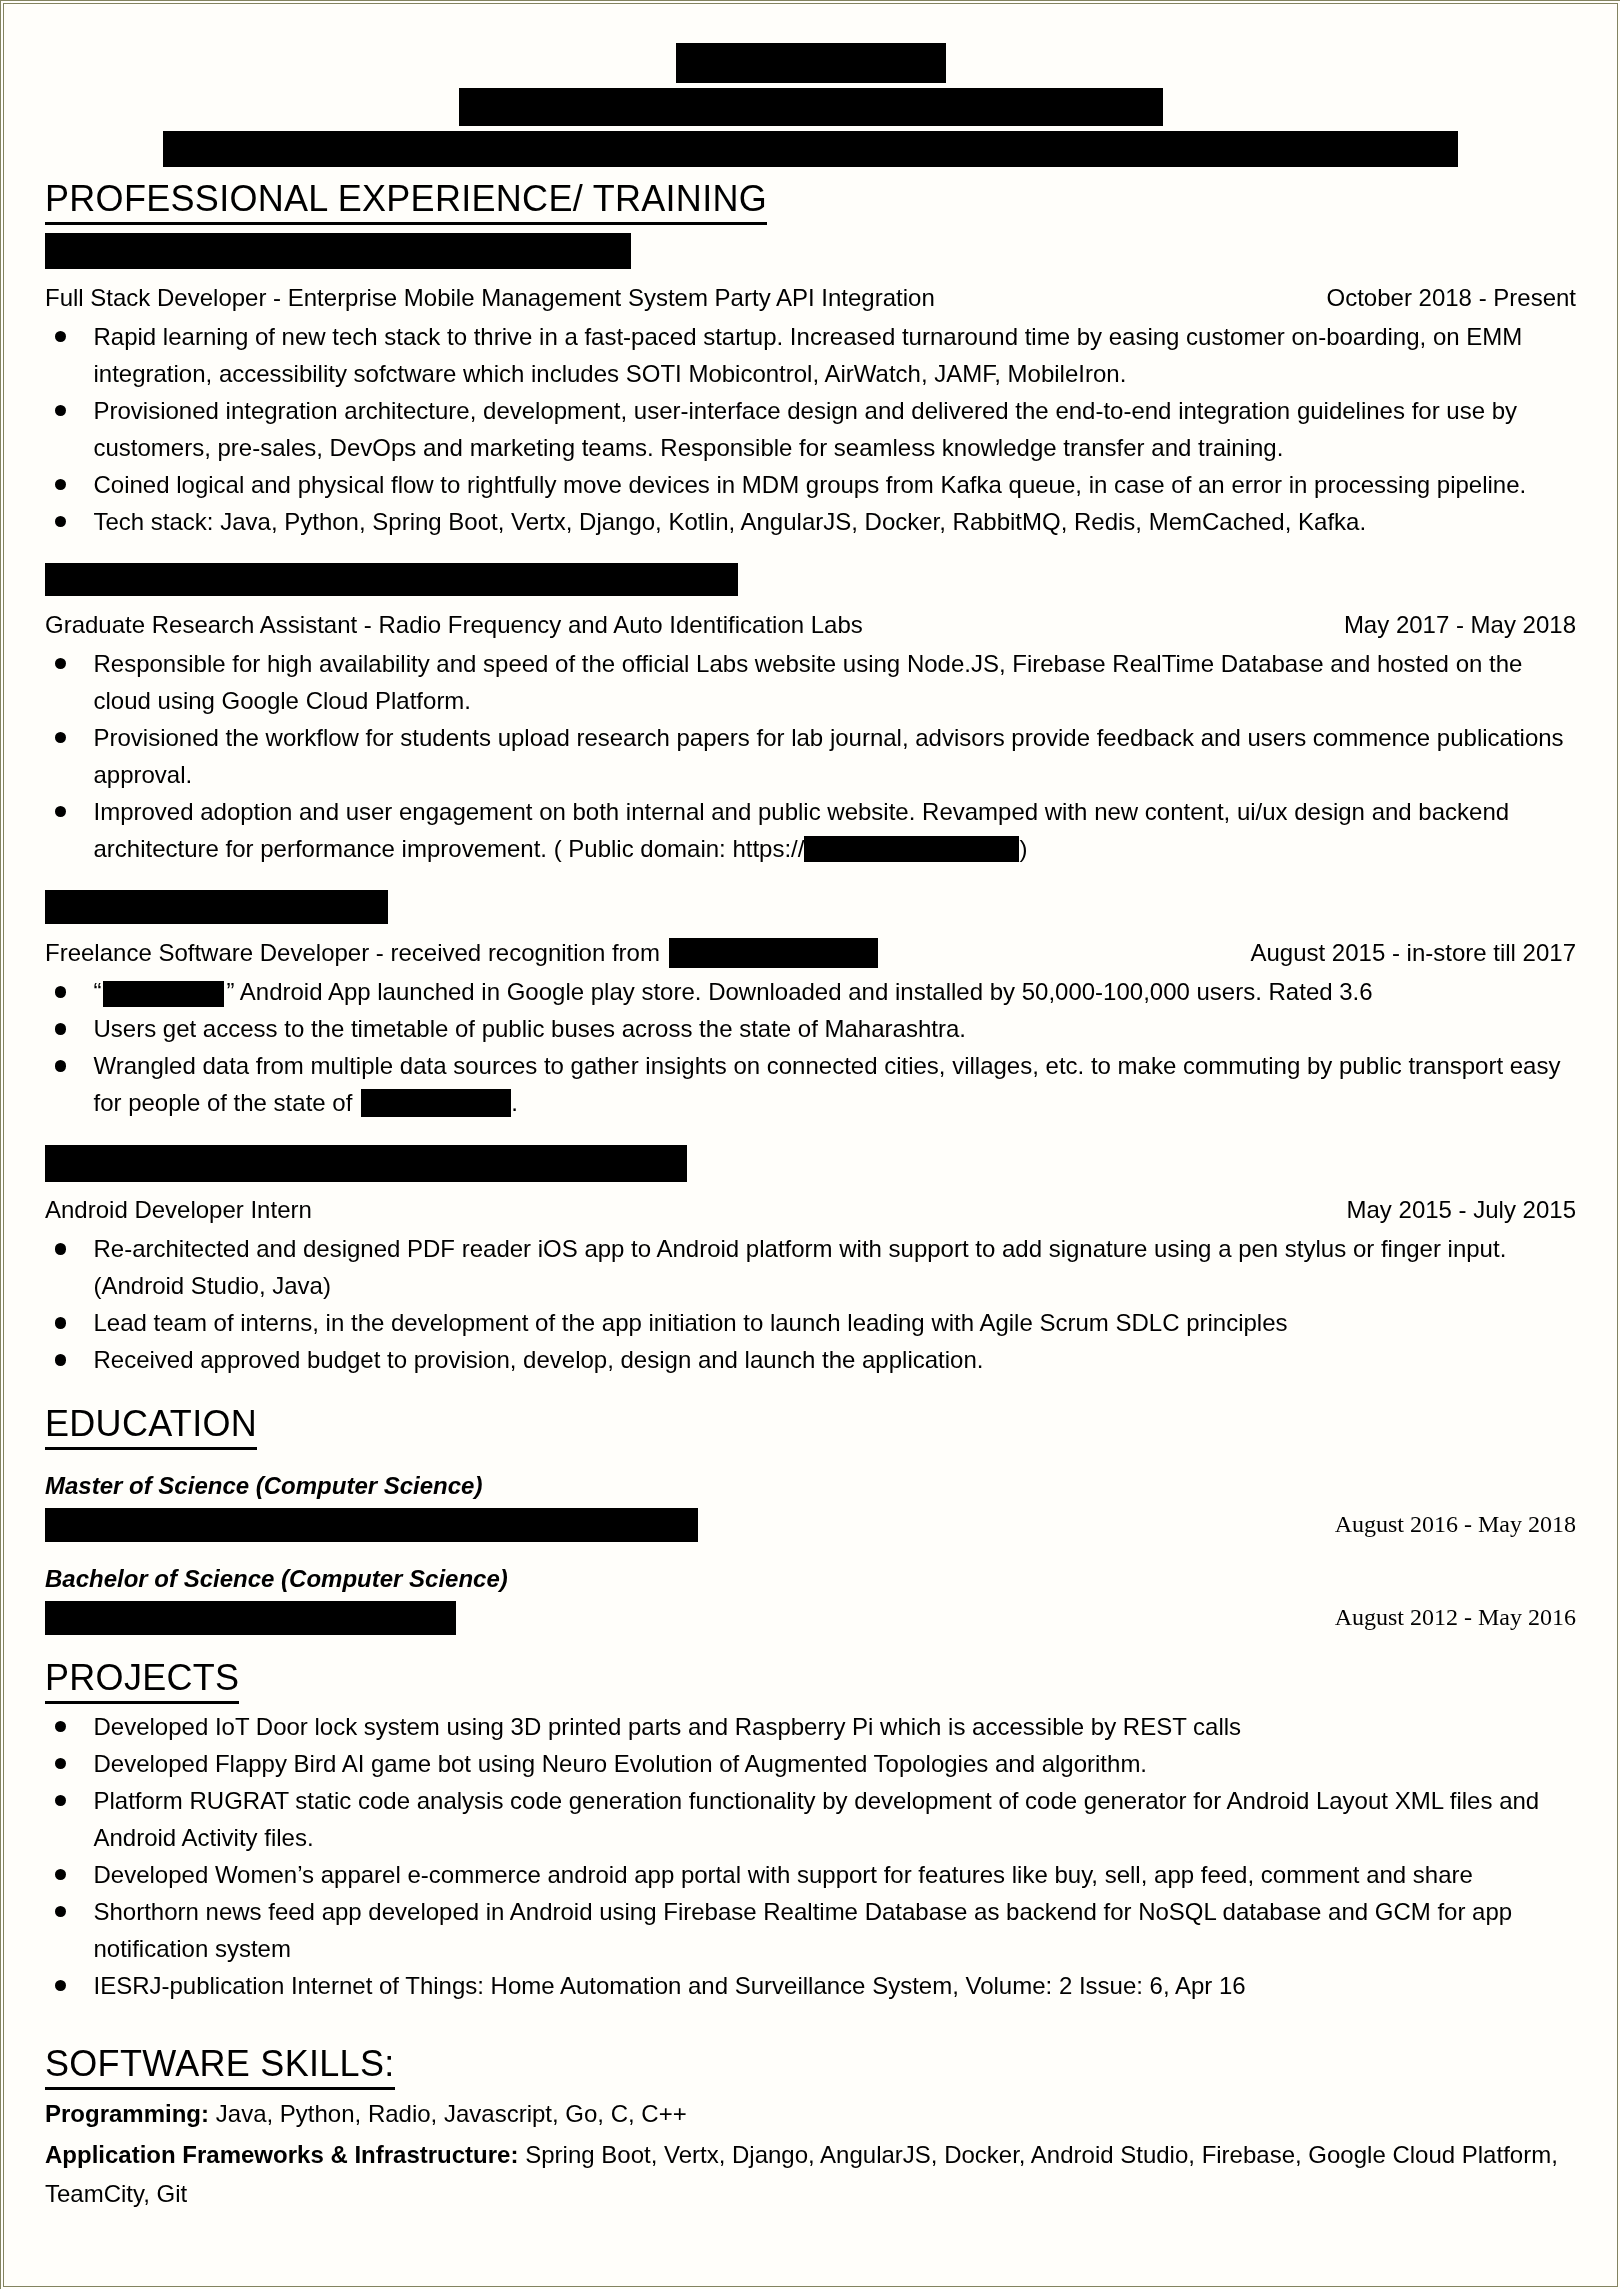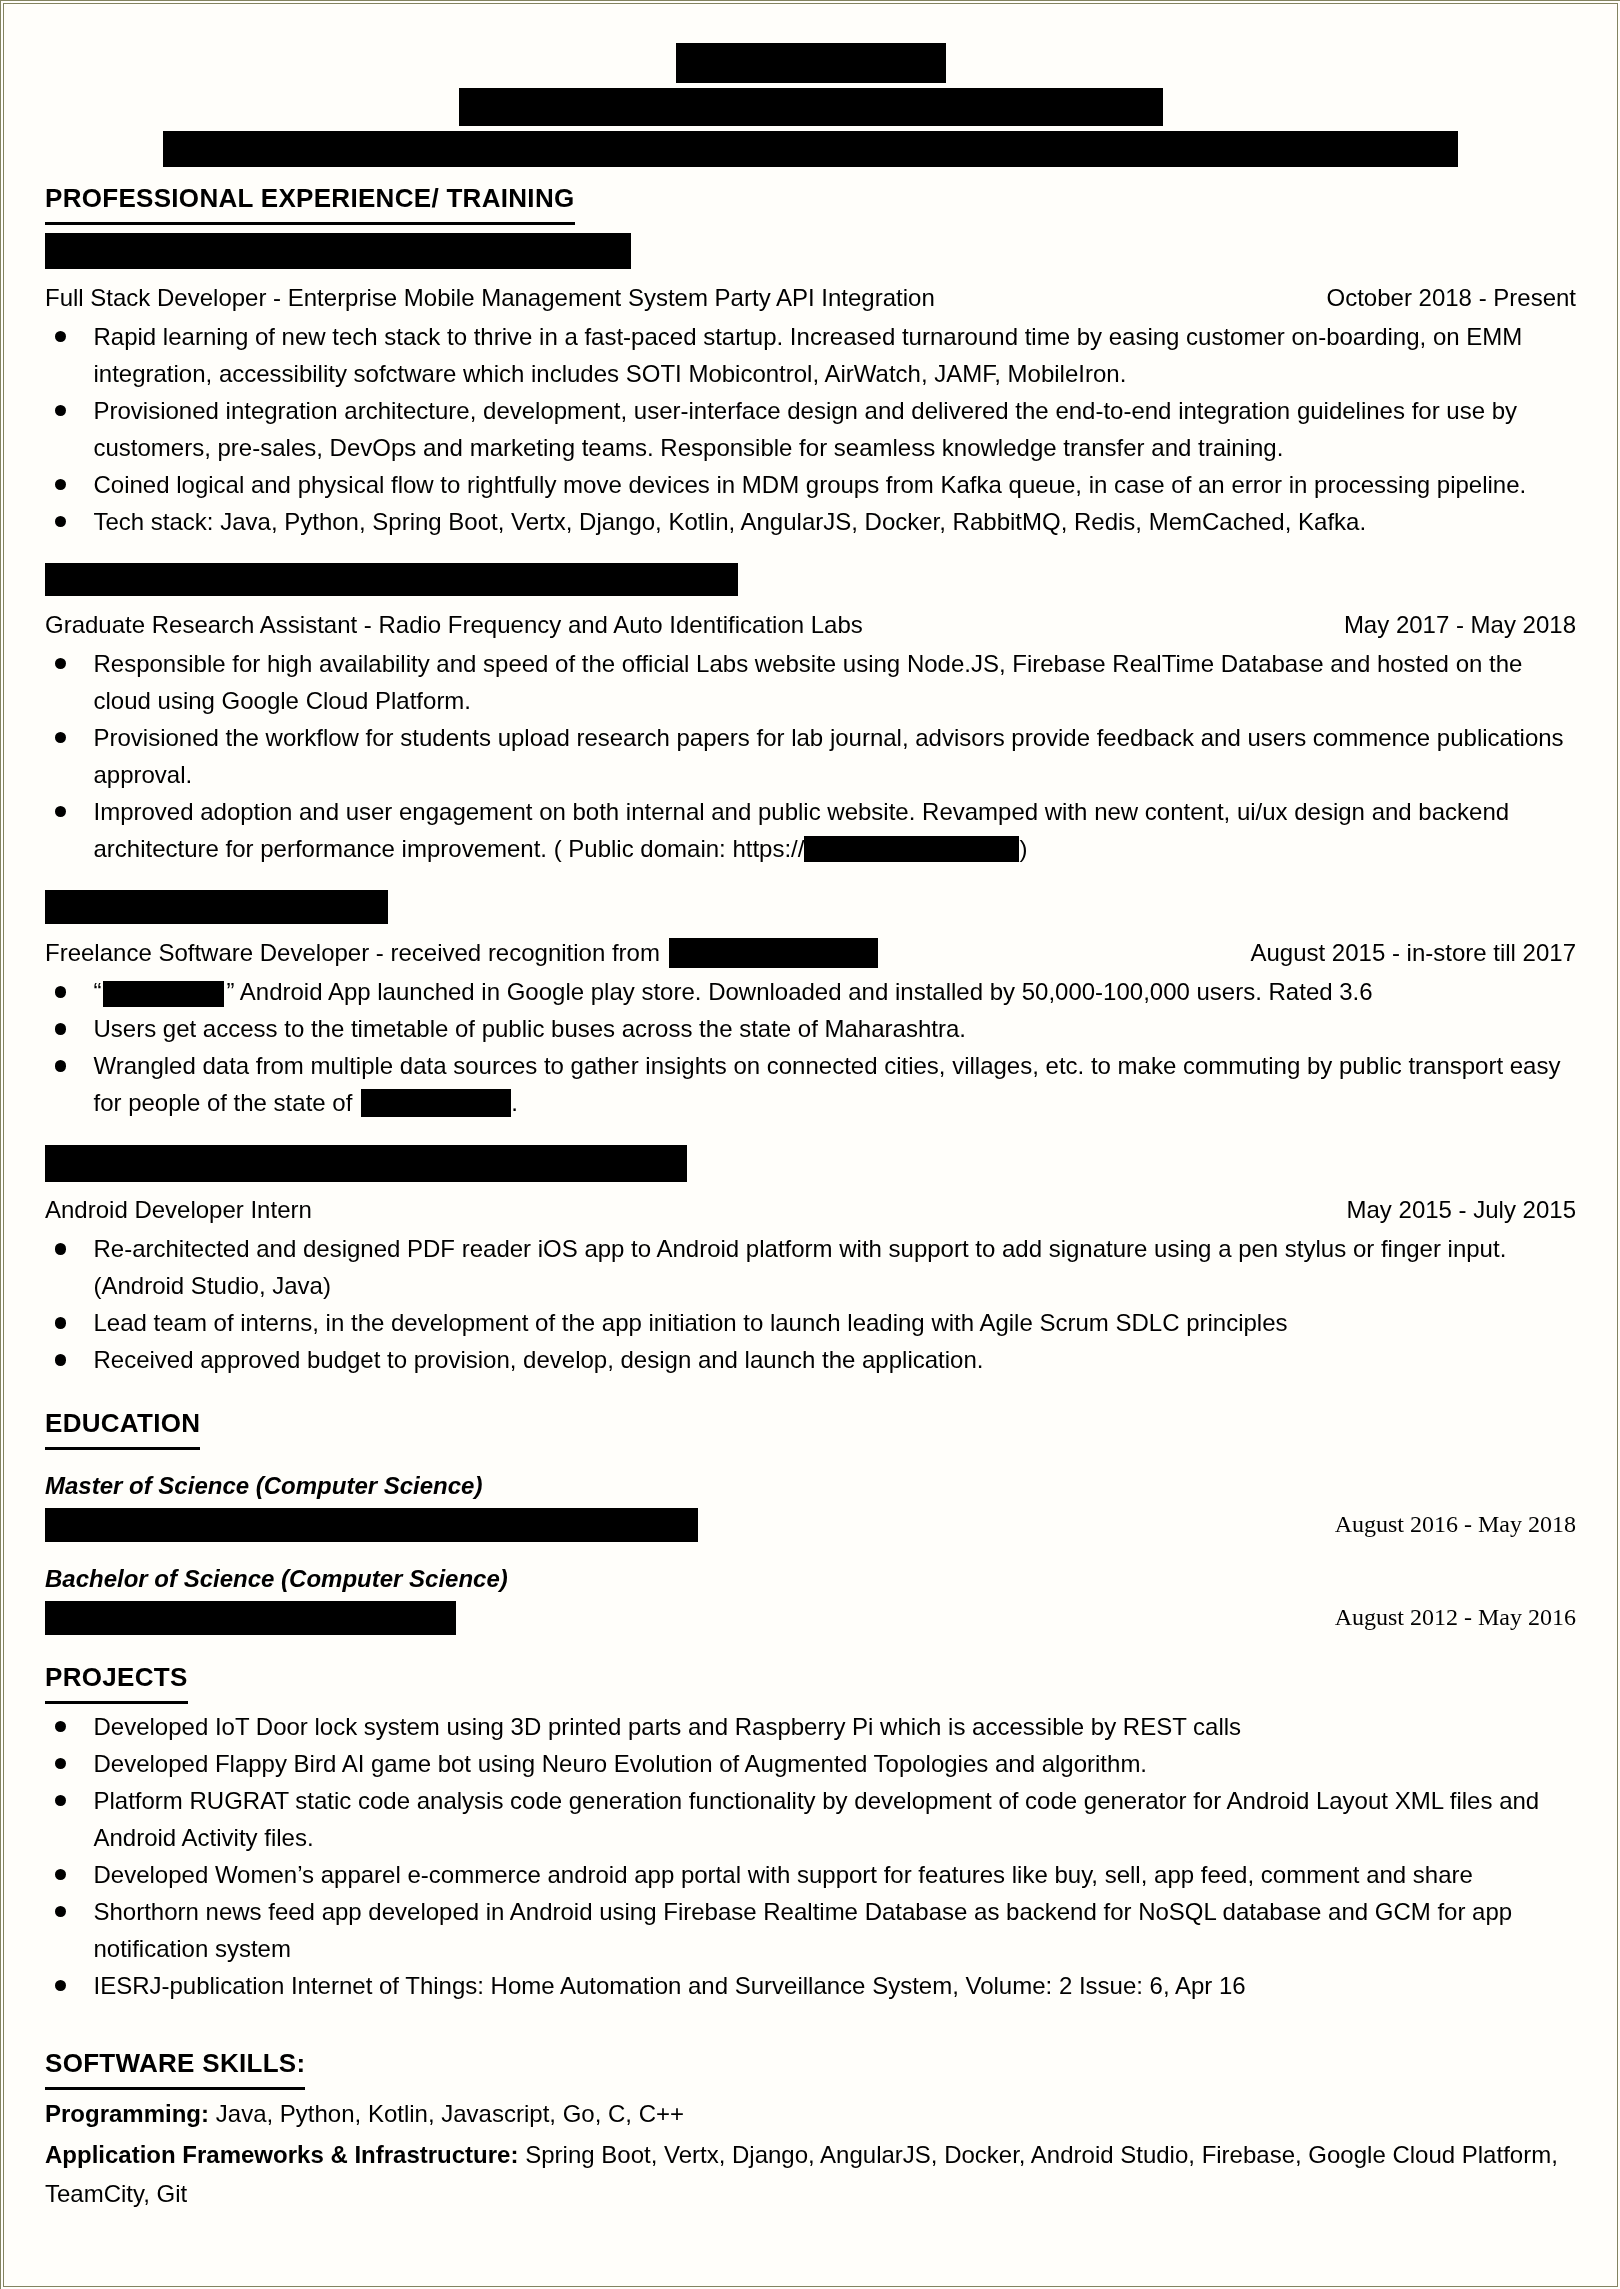--- a/index.html
+++ b/index.html
@@ -31,22 +31,22 @@
   .r-school1 { width: 653px; height: 34px; }
   .r-school2 { width: 411px; height: 34px; }
   .inline { display: inline-block; vertical-align: middle; margin-top: -3.9px; }
   .ri-from  { width: 209px; height: 30px; margin-left: 8.8px; }
   .ri-app   { width: 121px; height: 26px; margin: 0 2px; }
   .ri-url   { width: 215px; height: 26px; }
   .ri-state { width: 150px; height: 28px; margin-left: 8.8px; }
 
   
   .section-heading {
-    font-size: 26px;
-    font-weight: bold;
+    font-size: 36px;
+    font-weight: normal;
     line-height: 41px;
     margin: 9.8px 0 3.9px 0;
     letter-spacing: 0.3px;
   }
   .section-heading .ul {
     border-bottom: 3.9px solid #000;
     padding-bottom: 2.9px;
     display: inline-block;
   }
   .h-edu { margin-top: 25px; }
@@ -230,20 +230,20 @@
     <div class="bullet">
       <span class="dot"></span>
       <p class="btext">IESRJ-publication Internet of Things: Home Automation and Surveillance System, Volume: 2 Issue: 6, Apr 16</p>
     </div>
   </div>
 
   <div class="section-heading h-skills">
     <span class="ul">SOFTWARE SKILLS:</span>
   </div>
   <div class="skill-line">
-    <span class="skill-label">Programming:</span><span class="skill-value">Java, Python, Kotlin, Javascript, Go, C, C++</span>
+    <span class="skill-label">Programming:</span><span class="skill-value">Java, Python, Radio, Javascript, Go, C, C++</span>
   </div>
   <div class="skill-line">
     <span class="skill-label">Application Frameworks &amp; Infrastructure:</span><span class="skill-value">Spring Boot, Vertx, Django, AngularJS, Docker, Android Studio, Firebase, Google Cloud Platform, TeamCity, Git</span>
   </div>
 
 </div>
 
 
 </body></html>

